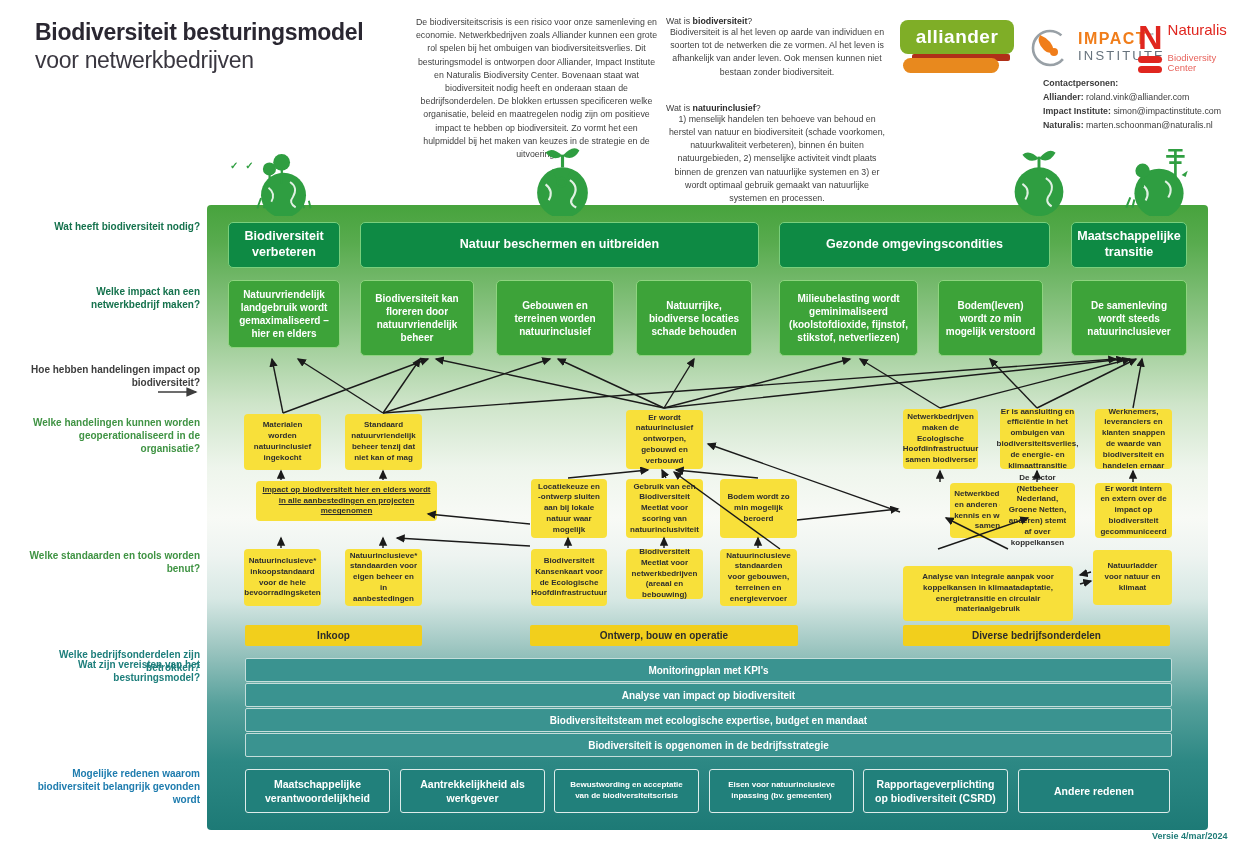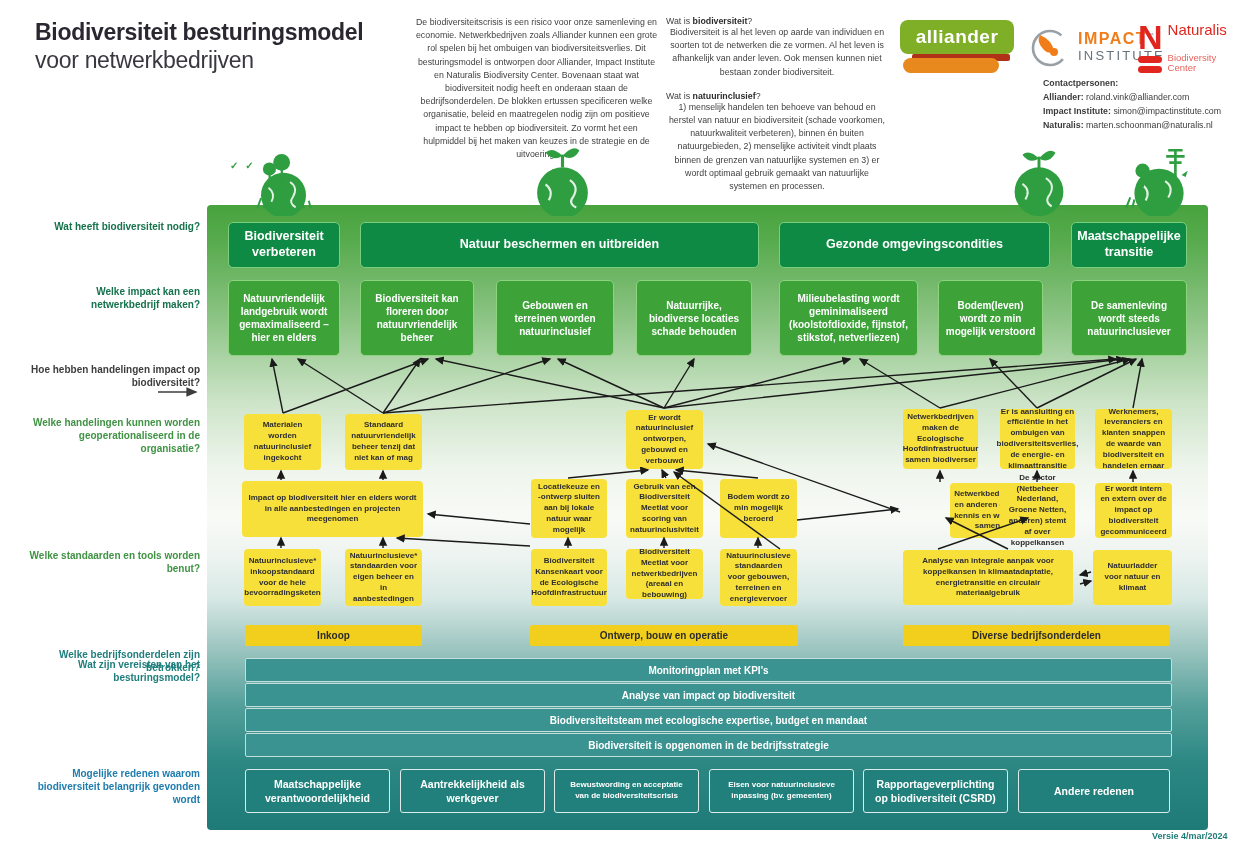--- a/index.html
+++ b/index.html
@@ -72,21 +72,21 @@
   <div class="abs title">
     <div class="t1">Biodiversiteit besturingsmodel</div>
     <div class="t2">voor netwerkbedrijven</div>
   </div>
 
   <div class="abs smalltext" style="left:415px;top:16px;width:243px;">De biodiversiteitscrisis is een risico voor onze samenleving en economie. Netwerkbedrijven zoals Alliander kunnen een grote rol spelen bij het ombuigen van biodiversiteitsverlies. Dit besturingsmodel is ontworpen door Alliander, Impact Institute en Naturalis Biodiversity Center. Bovenaan staat wat biodiversiteit nodig heeft en onderaan staan de bedrijfsonderdelen. De blokken ertussen specificeren welke organisatie, beleid en maatregelen nodig zijn om positieve impact te hebben op biodiversiteit. Zo vormt het een hulpmiddel bij het maken van keuzes in de strategie en de uitvoering.</div>
 
   <div class="abs" style="left:666px;top:16px;width:222px;">
     <div class="qa-title"><span>Wat is </span><span class="b">biodiversiteit</span><span>?</span></div>
     <div class="smalltext">Biodiversiteit is al het leven op aarde van individuen en soorten tot de netwerken die ze vormen. Al het leven is afhankelijk van ander leven. Ook mensen kunnen niet bestaan zonder biodiversiteit.</div>
-    <div class="qa-title" style="margin-top:12px;"><span>Wat is </span><span class="b">natuurinclusief</span><span>?</span></div>
+    <div class="qa-title" style="margin-top:24px;"><span>Wat is </span><span class="b">natuurinclusief</span><span>?</span></div>
     <div class="smalltext">1) menselijk handelen ten behoeve van behoud en herstel van natuur en biodiversiteit (schade voorkomen, natuurkwaliteit verbeteren), binnen én buiten natuurgebieden, 2) menselijke activiteit vindt plaats binnen de grenzen van natuurlijke systemen en 3) er wordt optimaal gebruik gemaakt van natuurlijke systemen en processen.</div>
   </div>
 
   <div class="abs alliander-badge" style="left:900px;top:20px;">
     <span>alliander</span>
   </div>
   <div class="abs alli-red"></div>
   <div class="abs alli-orange"></div>
 
   <div class="abs" style="left:1028px;top:26px;">
@@ -178,49 +178,49 @@
       <rect x="23" y="32" width="2.4" height="10" fill="#2f9e41"></rect>
     <path d="M56,42 L56,6 M47,12 L65,12 M49,6 L63,6 M50,18 L62,18" stroke="#2f9e41" stroke-width="2.6"></path>
     <path d="M62,30 l6,-4 l-2,6 Z" fill="#2f9e41"></path>
   </svg>
 
   <div class="abs gbox" style="left:228px;top:222px;width:112px;height:46px;">Biodiversiteit verbeteren</div>
   <div class="abs gbox" style="left:360px;top:222px;width:399px;height:46px;">Natuur beschermen en uitbreiden</div>
   <div class="abs gbox" style="left:779px;top:222px;width:271px;height:46px;">Gezonde omgevingscondities</div>
   <div class="abs gbox" style="left:1071px;top:222px;width:116px;height:46px;">Maatschappelijke transitie</div>
 
-  <div class="abs ibox" style="left:228px;top:280px;width:112px;height:76px;">Natuurvriendelijk landgebruik wordt gemaximaliseerd – hier en elders</div>
+  <div class="abs ibox" style="left:228px;top:280px;width:112px;height:68px;">Natuurvriendelijk landgebruik wordt gemaximaliseerd – hier en elders</div>
   <div class="abs ibox" style="left:360px;top:280px;width:114px;height:76px;">Biodiversiteit kan floreren door natuurvriendelijk beheer</div>
   <div class="abs ibox" style="left:496px;top:280px;width:118px;height:76px;">Gebouwen en terreinen worden natuurinclusief</div>
   <div class="abs ibox" style="left:636px;top:280px;width:116px;height:76px;">Natuurrijke, biodiverse locaties schade behouden</div>
   <div class="abs ibox" style="left:779px;top:280px;width:139px;height:76px;">Milieubelasting wordt geminimaliseerd (koolstofdioxide, fijnstof, stikstof, netverliezen)</div>
   <div class="abs ibox" style="left:938px;top:280px;width:105px;height:76px;">Bodem(leven) wordt zo min mogelijk verstoord</div>
   <div class="abs ibox" style="left:1071px;top:280px;width:116px;height:76px;">De samenleving wordt steeds natuurinclusiever</div>
 
   <div class="abs ybox" style="left:244px;top:414px;width:77px;height:56px;">Materialen worden natuurinclusief ingekocht</div>
   <div class="abs ybox" style="left:345px;top:414px;width:77px;height:56px;">Standaard natuurvriendelijk beheer tenzij dat niet kan of mag</div>
-  <div class="abs ybox" style="left:242px;top:481px;width:181px;height:56px;">Impact op biodiversiteit hier en elders wordt in alle aanbestedingen en projecten meegenomen</div>
+  <div class="abs ybox" style="left:256px;top:481px;width:181px;height:40px;text-decoration:underline;">Impact op biodiversiteit hier en elders wordt in alle aanbestedingen en projecten meegenomen</div>
   <div class="abs ybox" style="left:244px;top:549px;width:77px;height:57px;">Natuurinclusieve* inkoopstandaard voor de hele bevoorradingsketen</div>
   <div class="abs ybox" style="left:345px;top:549px;width:77px;height:57px;">Natuurinclusieve* standaarden voor eigen beheer en in aanbestedingen</div>
 
   <div class="abs ybox" style="left:626px;top:410px;width:77px;height:59px;">Er wordt natuurinclusief ontworpen, gebouwd en verbouwd</div>
   <div class="abs ybox" style="left:531px;top:479px;width:76px;height:59px;">Locatiekeuze en -ontwerp sluiten aan bij lokale natuur waar mogelijk</div>
   <div class="abs ybox" style="left:626px;top:479px;width:77px;height:59px;">Gebruik van een Biodiversiteit Meetlat voor scoring van natuurinclusiviteit</div>
   <div class="abs ybox" style="left:720px;top:479px;width:77px;height:59px;">Bodem wordt zo min mogelijk beroerd</div>
   <div class="abs ybox" style="left:531px;top:549px;width:76px;height:57px;">Biodiversiteit Kansenkaart voor de Ecologische Hoofdinfrastructuur</div>
   <div class="abs ybox" style="left:626px;top:549px;width:77px;height:50px;">Biodiversiteit Meetlat voor netwerkbedrijven (areaal en bebouwing)</div>
   <div class="abs ybox" style="left:720px;top:549px;width:77px;height:57px;">Natuurinclusieve standaarden voor gebouwen, terreinen en energievervoer</div>
 
   <div class="abs ybox" style="left:903px;top:409px;width:75px;height:60px;">Netwerkbedrijven maken de Ecologische Hoofdinfrastructuur samen biodiverser</div>
   <div class="abs ybox" style="left:1000px;top:409px;width:75px;height:60px;">Er is aansluiting en efficiëntie in het ombuigen van biodiversiteitsverlies, de energie- en klimaattransitie</div>
   <div class="abs ybox" style="left:1095px;top:409px;width:77px;height:60px;">Werknemers, leveranciers en klanten snappen de waarde van biodiversiteit en handelen ernaar</div>
   <div class="abs ybox" style="left:903px;top:483px;width:75px;height:55px;margin-left:47px;">Netwerkbedrijven en anderen delen kennis en werken samen</div>
   <div class="abs ybox" style="left:1000px;top:483px;width:75px;height:55px;">De sector (Netbeheer Nederland, Groene Netten, anderen) stemt af over koppelkansen</div>
   <div class="abs ybox" style="left:1095px;top:483px;width:77px;height:55px;">Er wordt intern en extern over de impact op biodiversiteit gecommuniceerd</div>
-  <div class="abs ybox" style="left:903px;top:550px;width:170px;height:55px;">Analyse van integrale aanpak voor koppelkansen in klimaatadaptatie, energietransitie en circulair materiaalgebruik</div>
+  <div class="abs ybox" style="left:903px;top:566px;width:170px;height:55px;">Analyse van integrale aanpak voor koppelkansen in klimaatadaptatie, energietransitie en circulair materiaalgebruik</div>
   <div class="abs ybox" style="left:1093px;top:550px;width:79px;height:55px;">Natuurladder voor natuur en klimaat</div>
 
   <div class="abs ybar" style="left:245px;top:625px;width:177px;height:21px;">Inkoop</div>
   <div class="abs ybar" style="left:530px;top:625px;width:268px;height:21px;">Ontwerp, bouw en operatie</div>
   <div class="abs ybar" style="left:903px;top:625px;width:267px;height:21px;">Diverse bedrijfsonderdelen</div>
 
   <div class="abs tbar" style="left:245px;top:658px;width:925px;height:22px;">Monitoringplan met KPI's</div>
   <div class="abs tbar" style="left:245px;top:683px;width:925px;height:22px;">Analyse van impact op biodiversiteit</div>
   <div class="abs tbar" style="left:245px;top:708px;width:925px;height:22px;">Biodiversiteitsteam met ecologische expertise, budget en mandaat</div>
   <div class="abs tbar" style="left:245px;top:733px;width:925px;height:22px;">Biodiversiteit is opgenomen in de bedrijfsstrategie</div>

